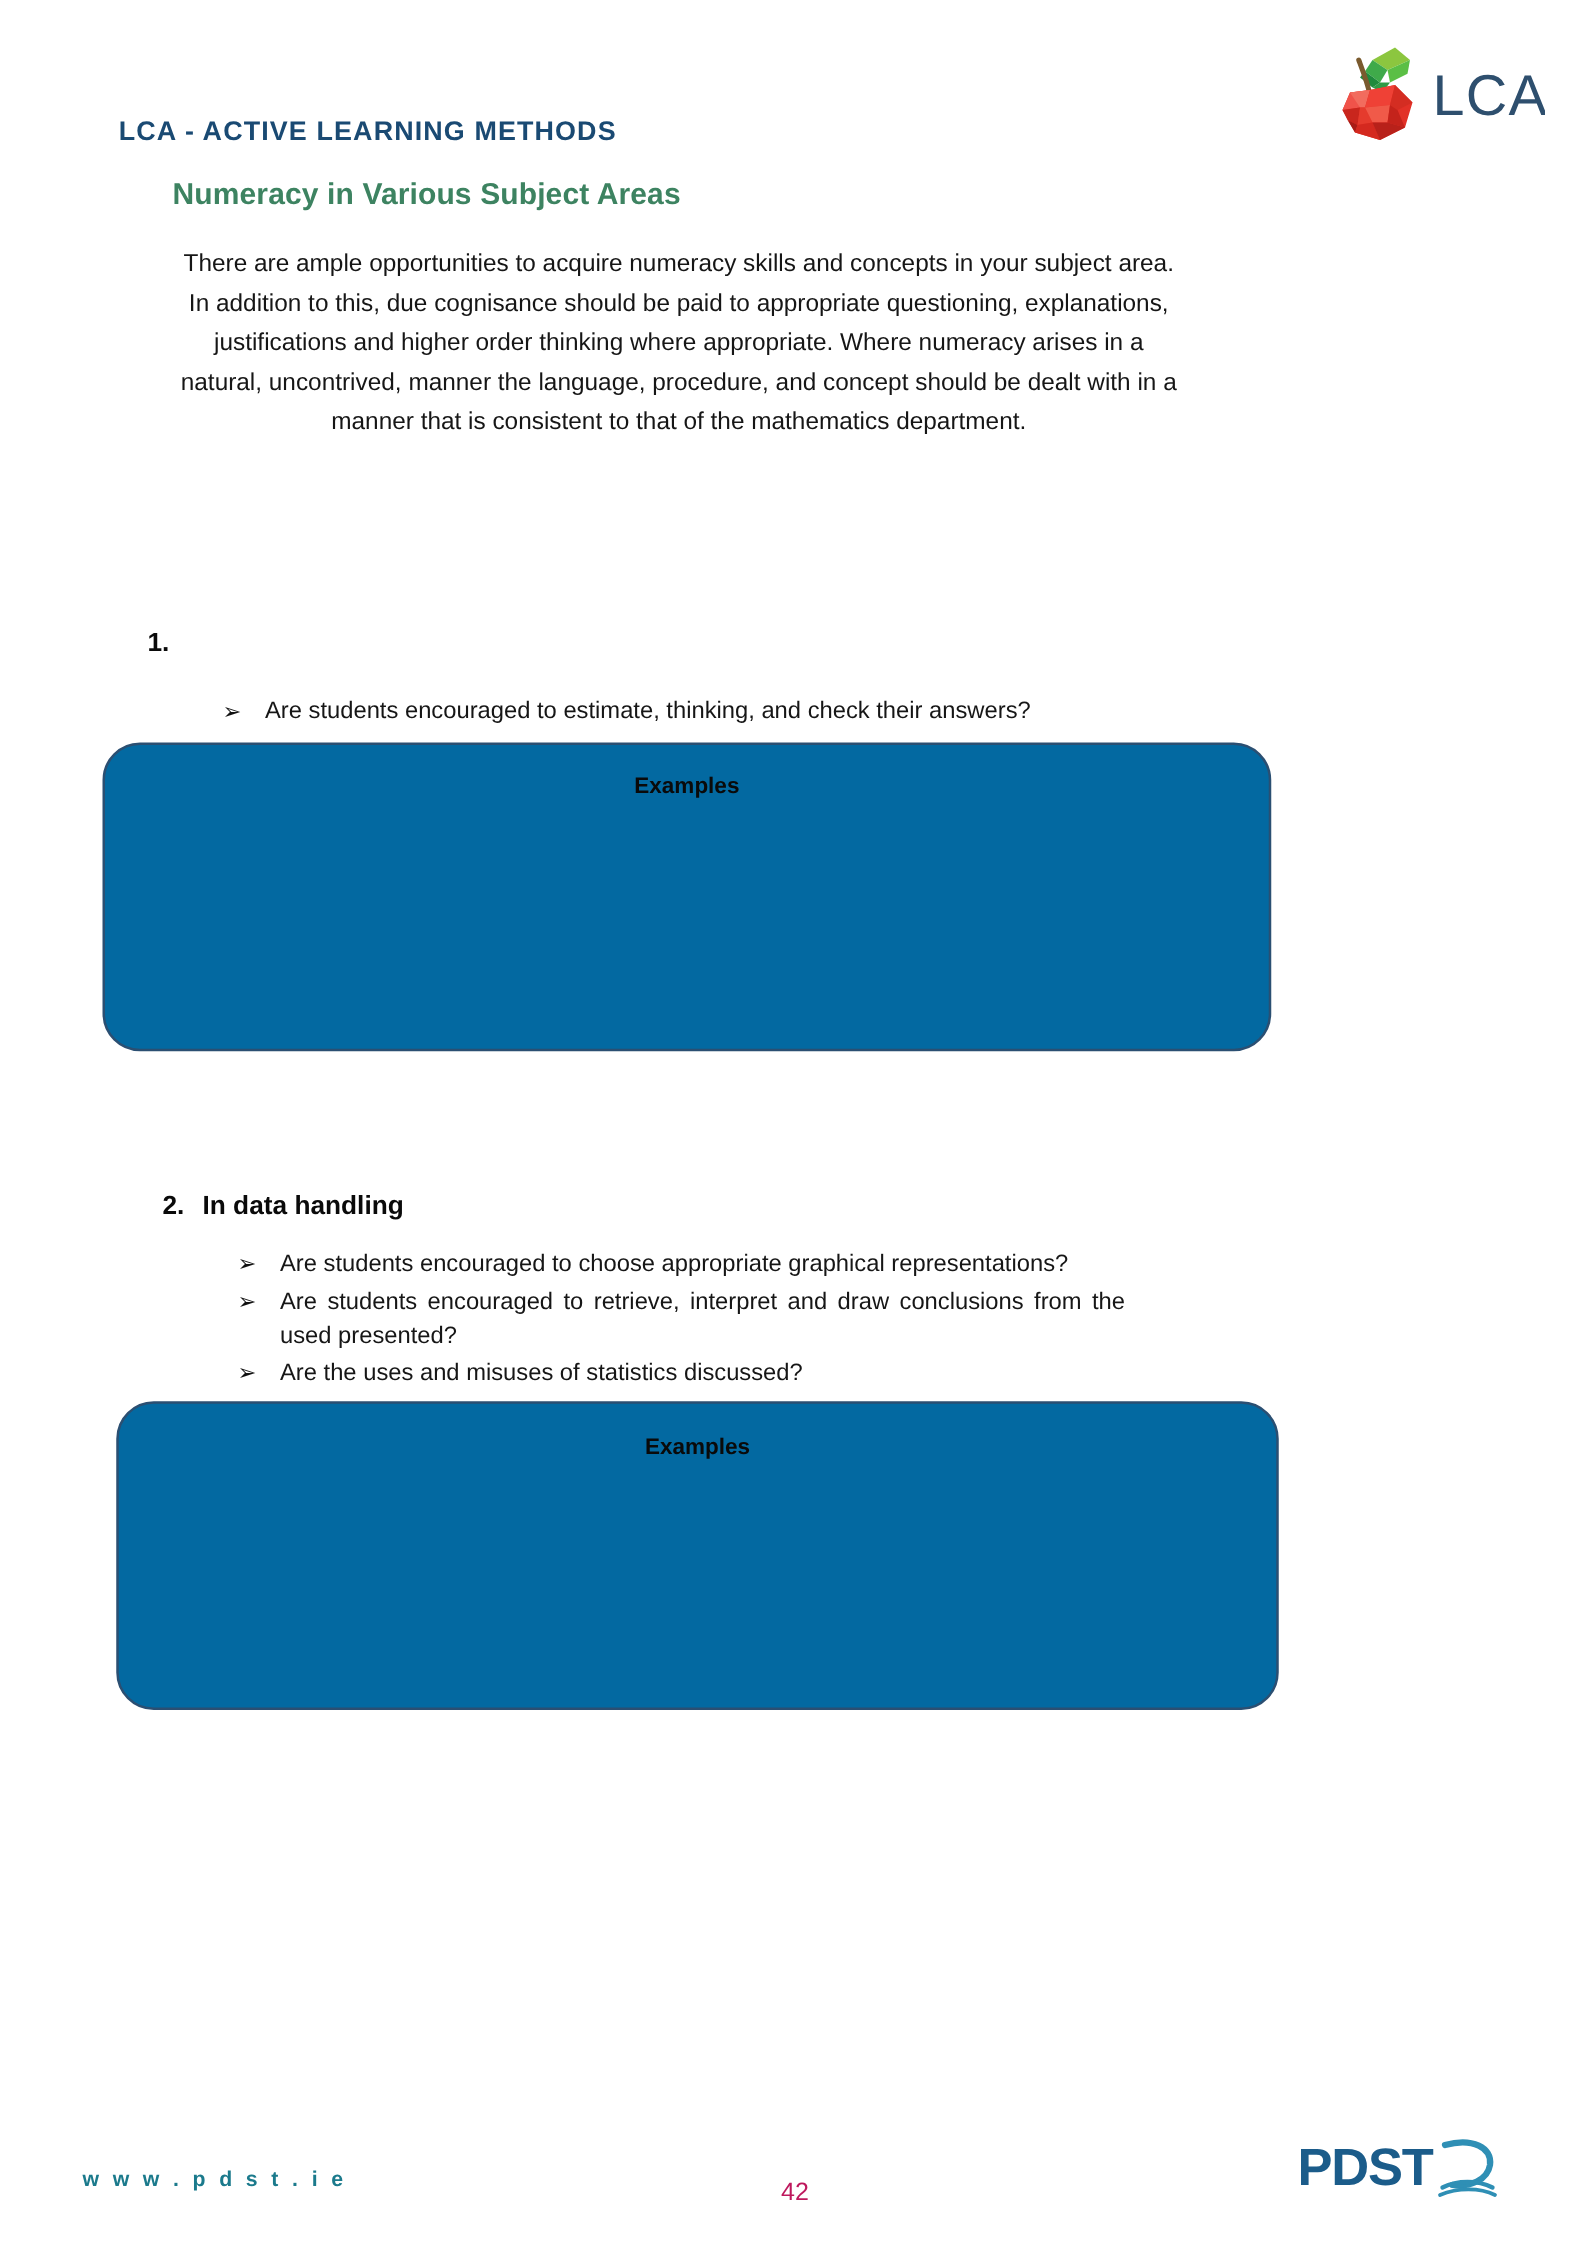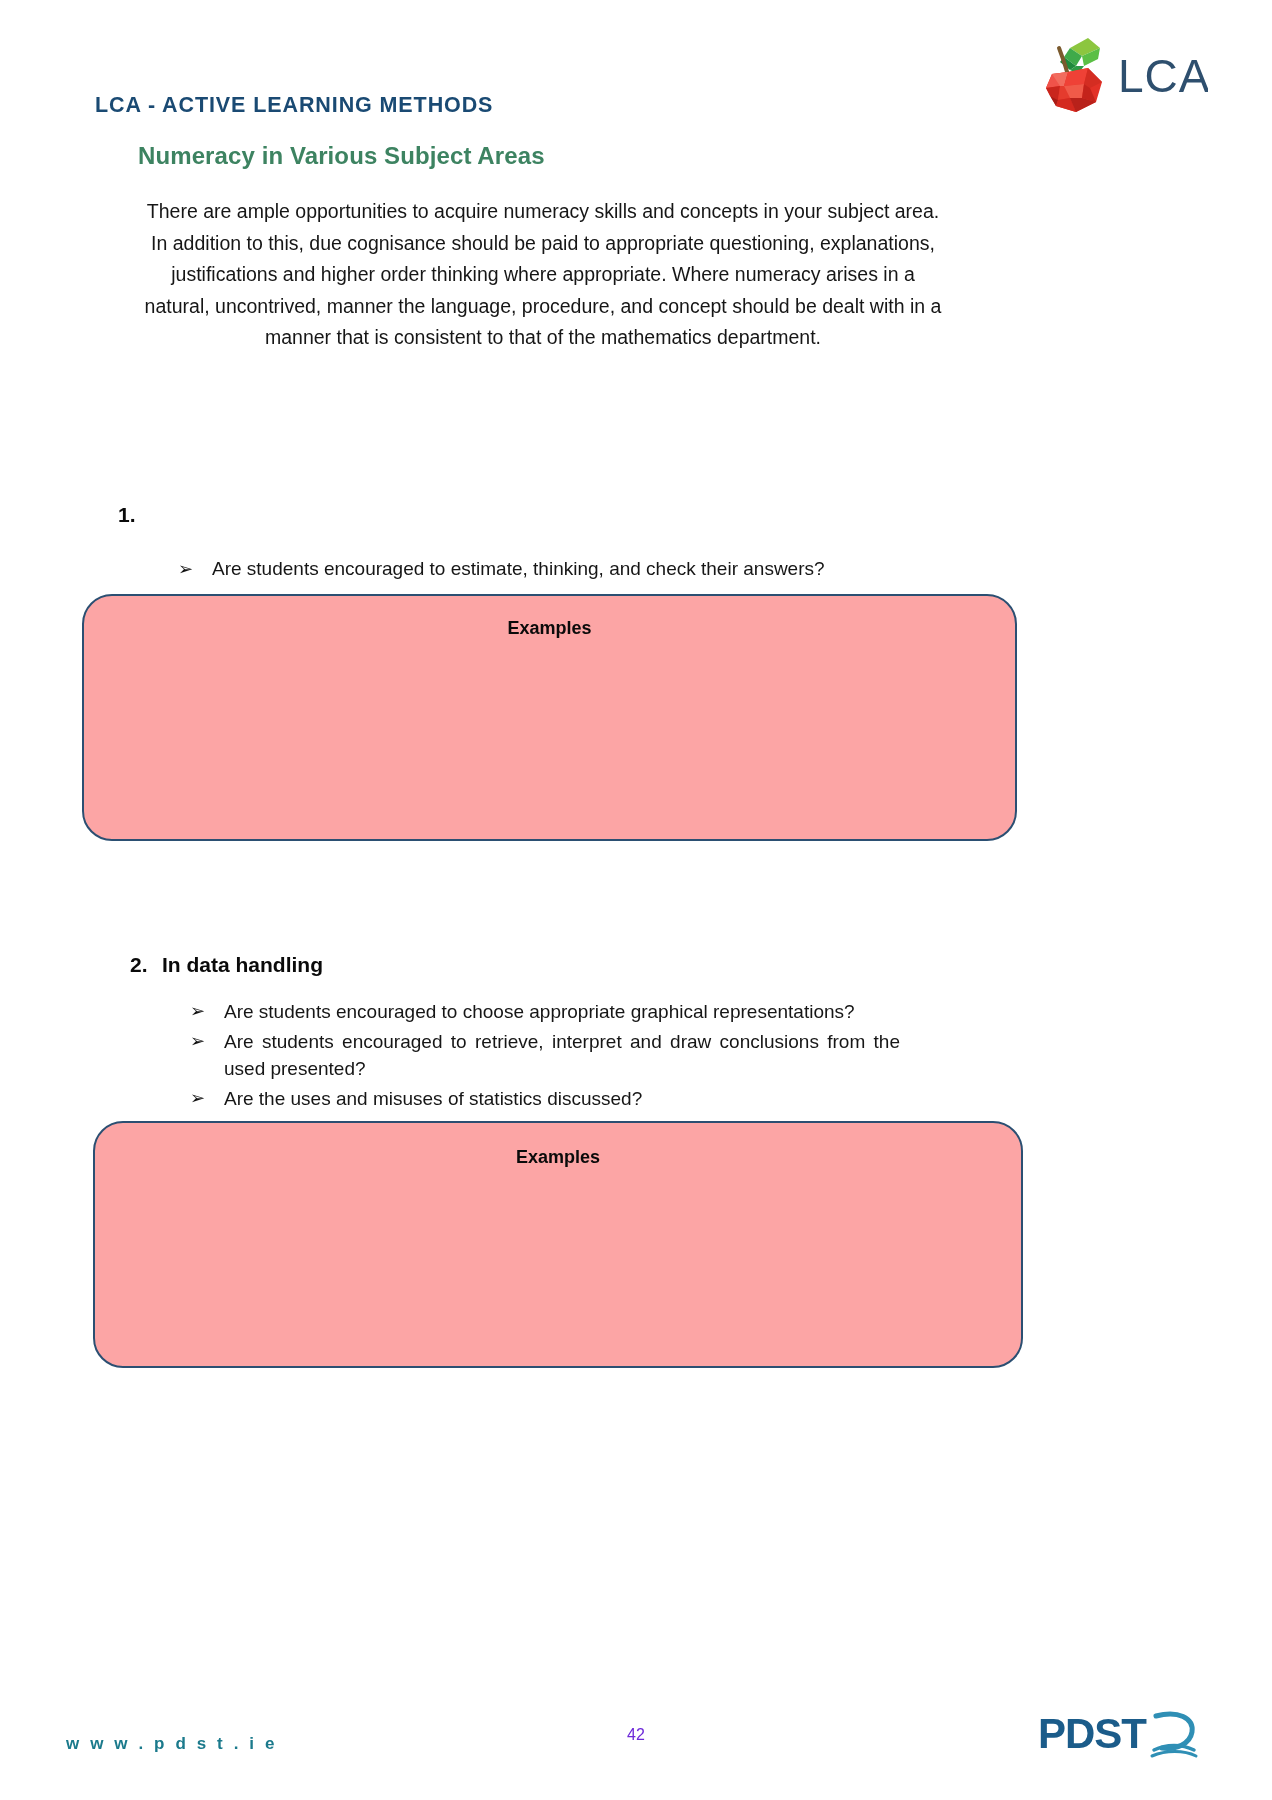--- a/index.html
+++ b/index.html
@@ -37,21 +37,21 @@
     top: 58px;
     font-size: 21.5px;
     font-weight: bold;
     letter-spacing: 0.9px;
     color: #1a4a73;
     white-space: nowrap;
     margin-top: 35px;
   }
   .lca-logo {
     position: absolute;
-    right: 64px;
+    right: 36px;
     top: 26px;
     width: 182px;
     height: 88px;
   }
 
   
   .section-heading {
     position: absolute;
     left: 138px;
     top: 142px;
@@ -115,21 +115,21 @@
   .s1-bullets li { line-height: 40px; margin-bottom: 0px; }
   .s1-bullets li.justify .btext { text-align: justify; }
 
   
   .s2-bullets li { line-height: 27px; margin-bottom: 3px; }
   .s2-bullets li.justify .btext { text-align: justify; }
 
   
   .examples-box {
     position: absolute;
-    background: #fca5a5;
+    background: #0369a1;
     border: 2.5px solid #2b4f72;
     border-radius: 30px;
     box-sizing: border-box;
   }
   .examples-label {
     text-align: center;
     font-size: 18px;
     font-weight: bold;
     color: #0a0a0a;
   }
@@ -149,24 +149,24 @@
     font-size: 17px;
     font-weight: bold;
     letter-spacing: 3.1px;
     color: #1b7a8c;
     white-space: nowrap;
   }
   .footer-pageno {
     position: absolute;
     left: 0;
     right: 0;
-    bottom: 56px;
+    bottom: 34px;
     text-align: center;
-    font-size: 16px;
-    color: #6d28d9;
+    font-size: 20px;
+    color: #be185d;
   }
   .pdst-logo {
     position: absolute;
     right: 64px;
     bottom: 34px;
     width: 170px;
     height: 62px;
   }
 </style>
 </head>

